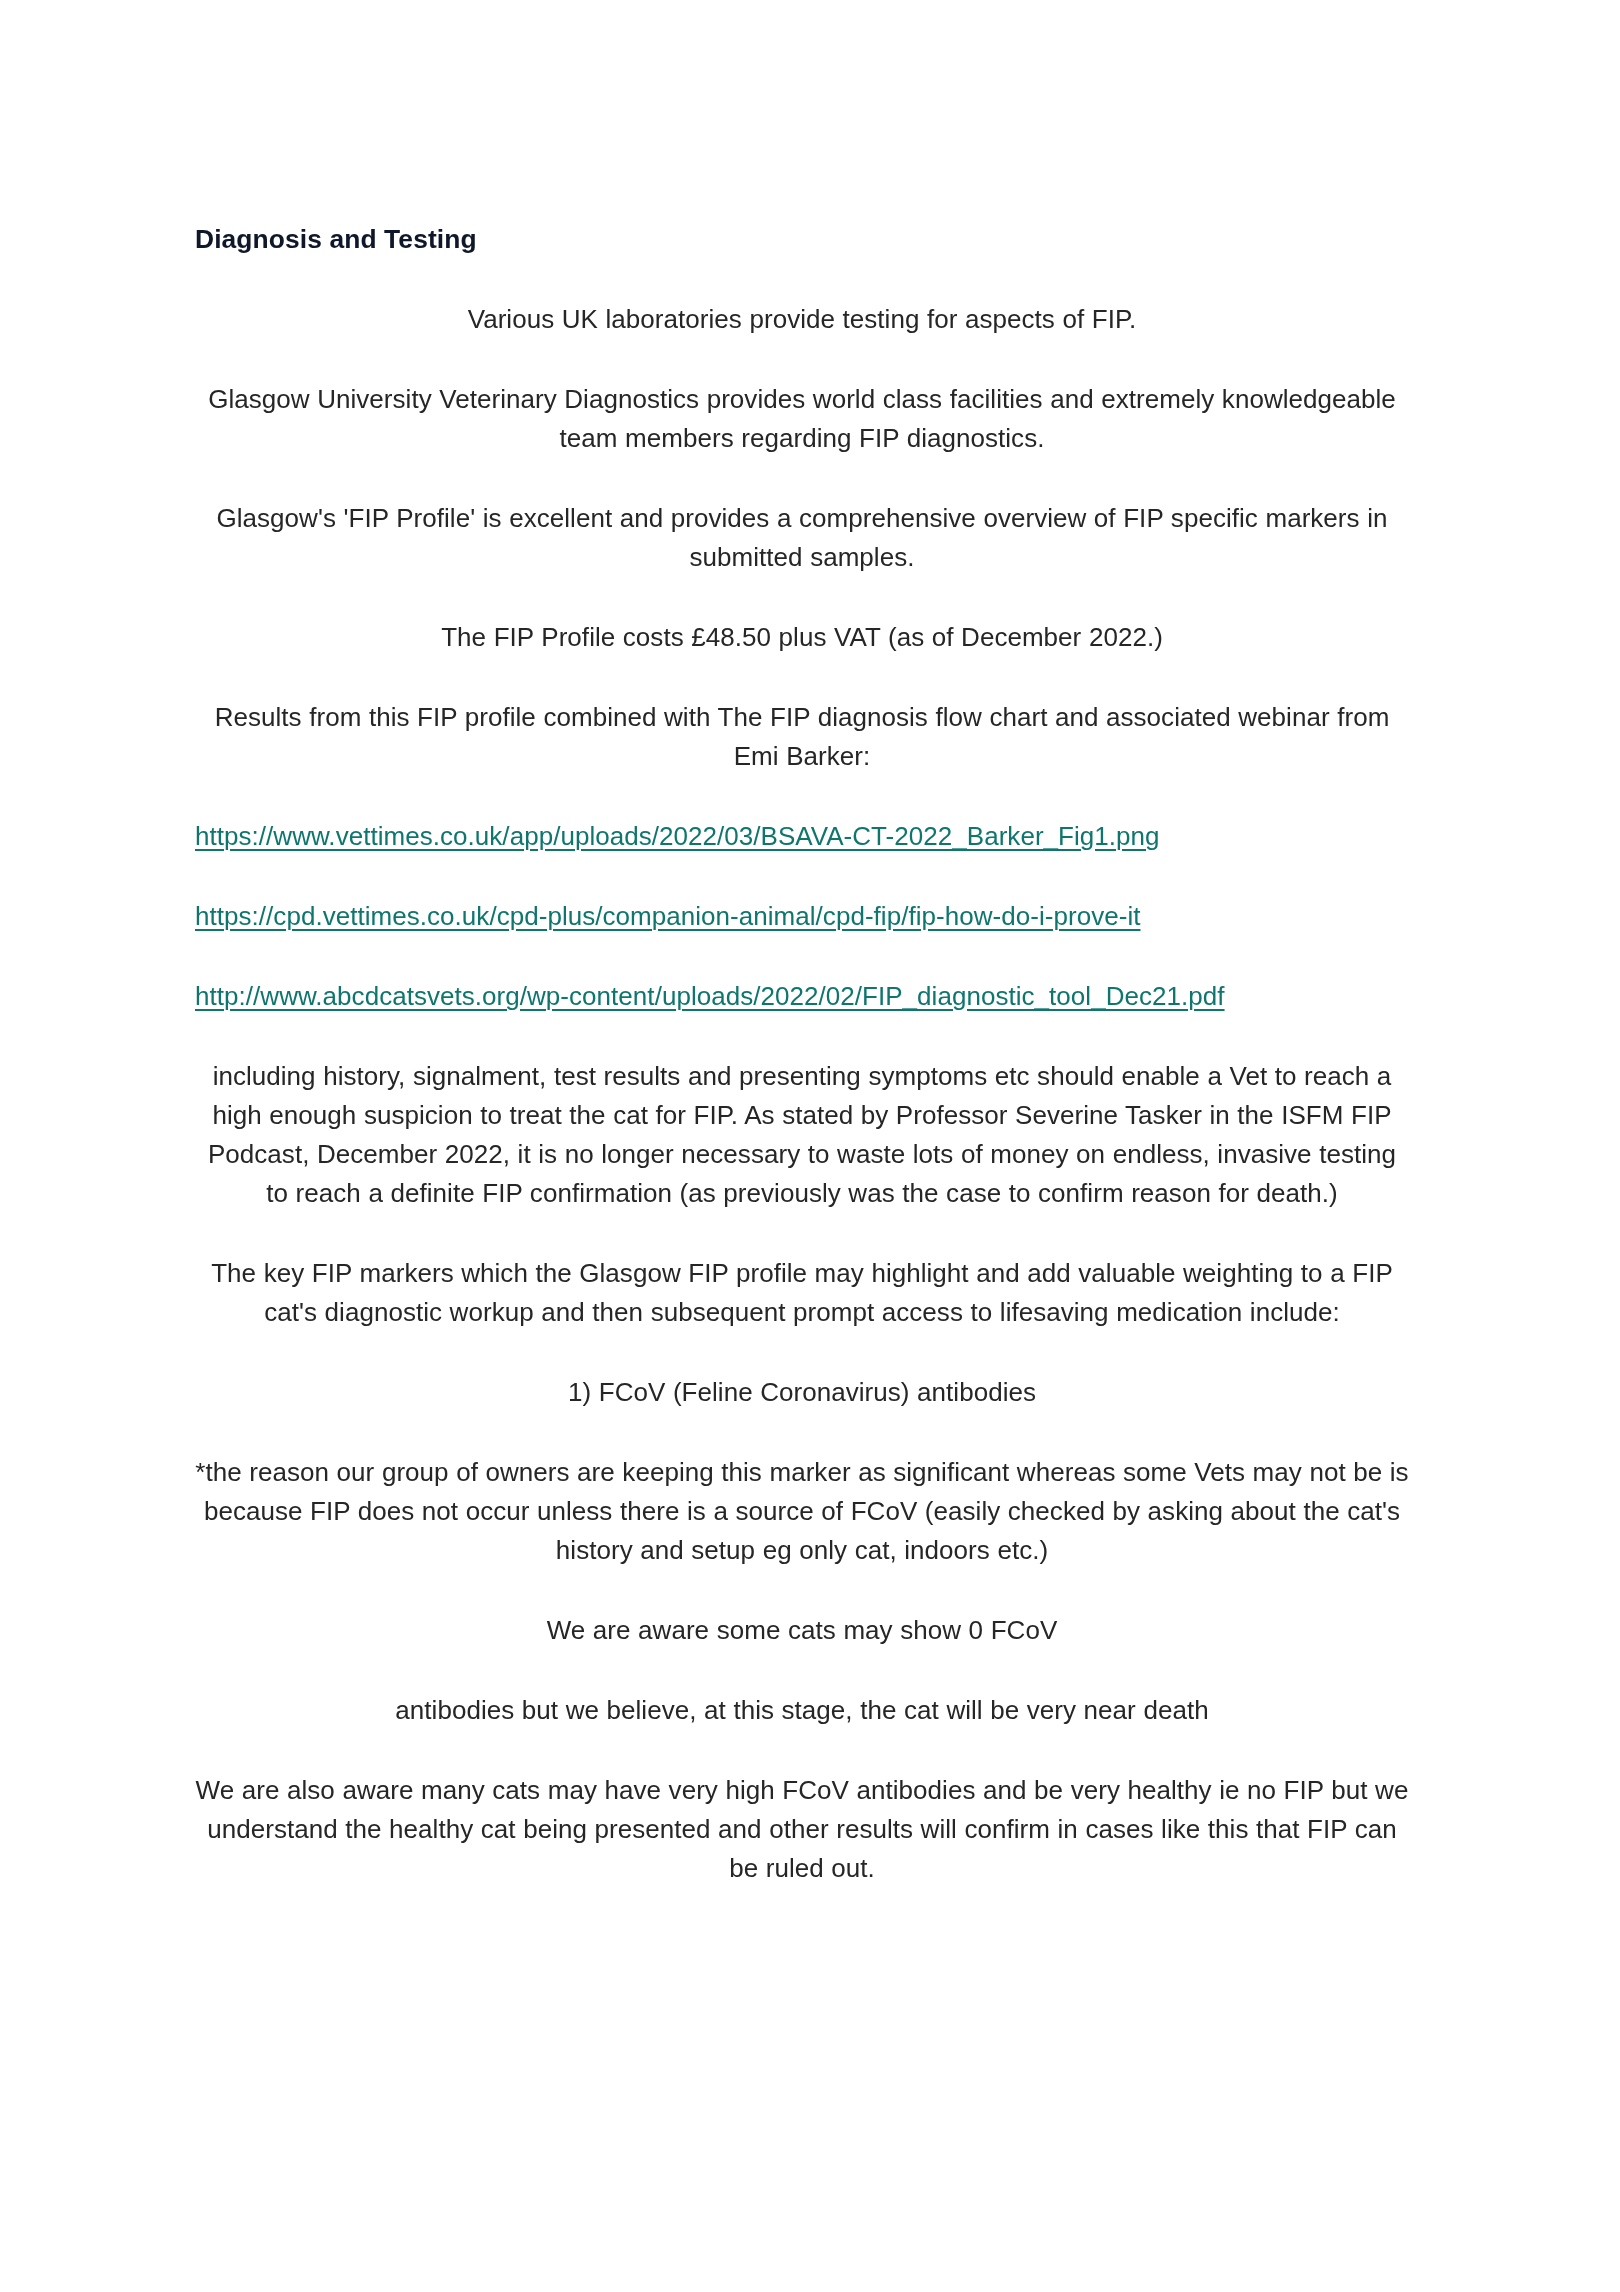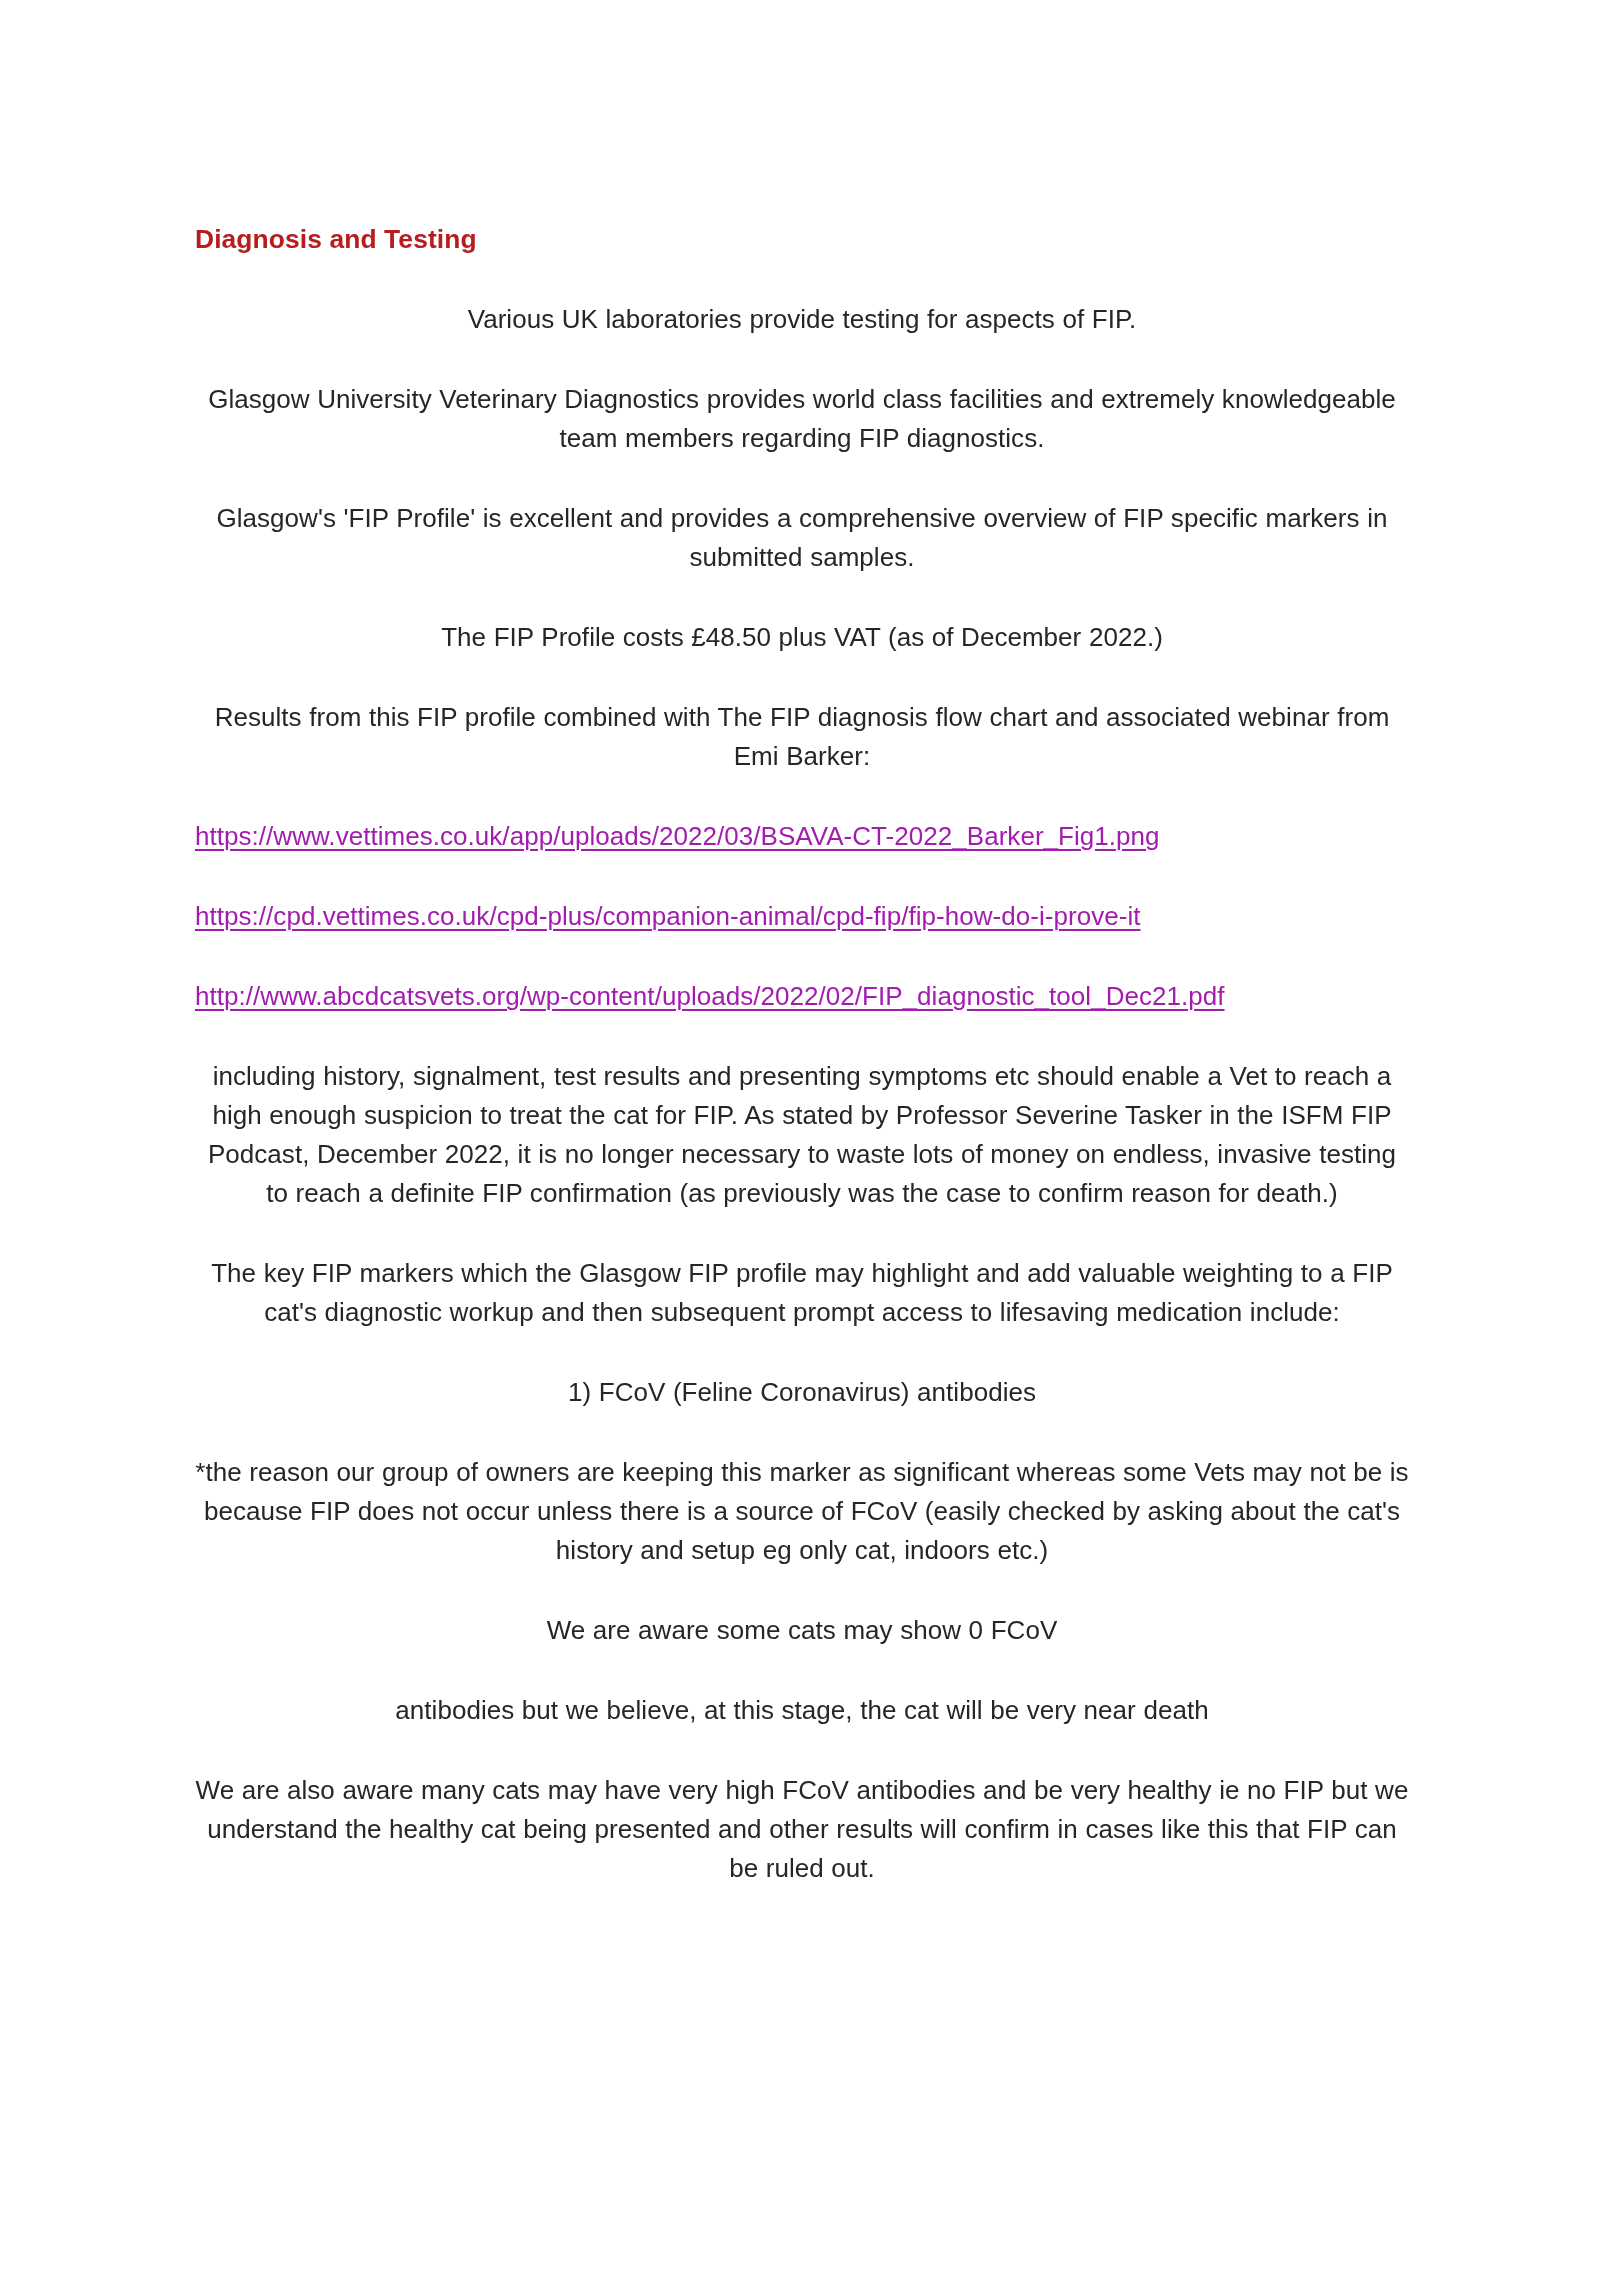--- a/index.html
+++ b/index.html
@@ -20,21 +20,21 @@
     position: absolute;
     left: 195px;
     top: 220px;
     width: 1214px;
   }
   .doc-heading {
     font-family: "Liberation Sans", sans-serif;
     font-weight: bold;
     font-size: 26.4px;
     line-height: 39px;
-    color: #b91c1c;
+    color: #0f172a;
     letter-spacing: 0.1px;
     margin: 0 0 41px 0;
   }
   .doc-para {
     font-family: "Liberation Sans", sans-serif;
     font-weight: normal;
     font-size: 26px;
     line-height: 39px;
     color: #262626;
     margin: 0 0 41px 0;
@@ -43,21 +43,21 @@
     text-align: center;
   }
   .doc-para:last-child {
     margin-bottom: 8px;
   }
   .doc-link {
     font-family: "Liberation Sans", sans-serif;
     font-weight: normal;
     font-size: 26px;
     line-height: 39px;
-    color: #a21caf;
+    color: #0f766e;
     text-decoration: underline;
     text-underline-offset: 3.6px;
     text-decoration-thickness: 1.8px;
     margin: 0 0 41px 0;
     display: block;
     letter-spacing: 0.04px;
     cursor: pointer;
     word-break: break-all;
   }
 </style>

